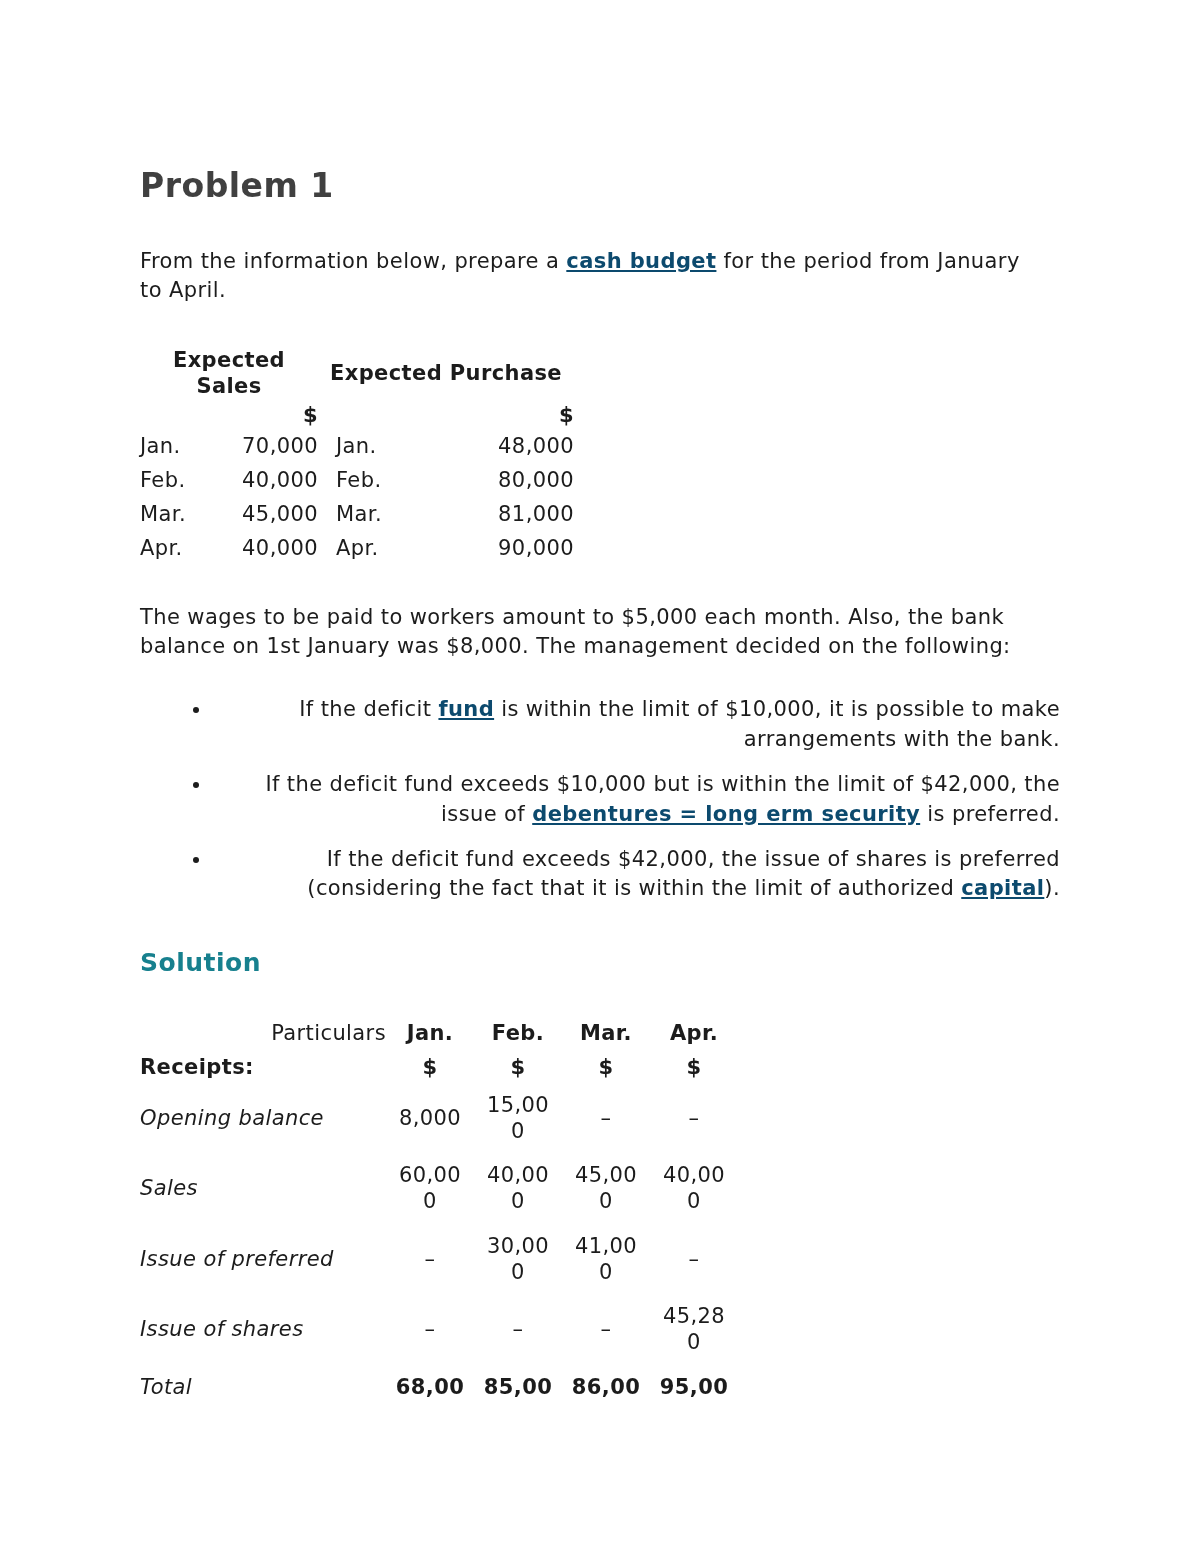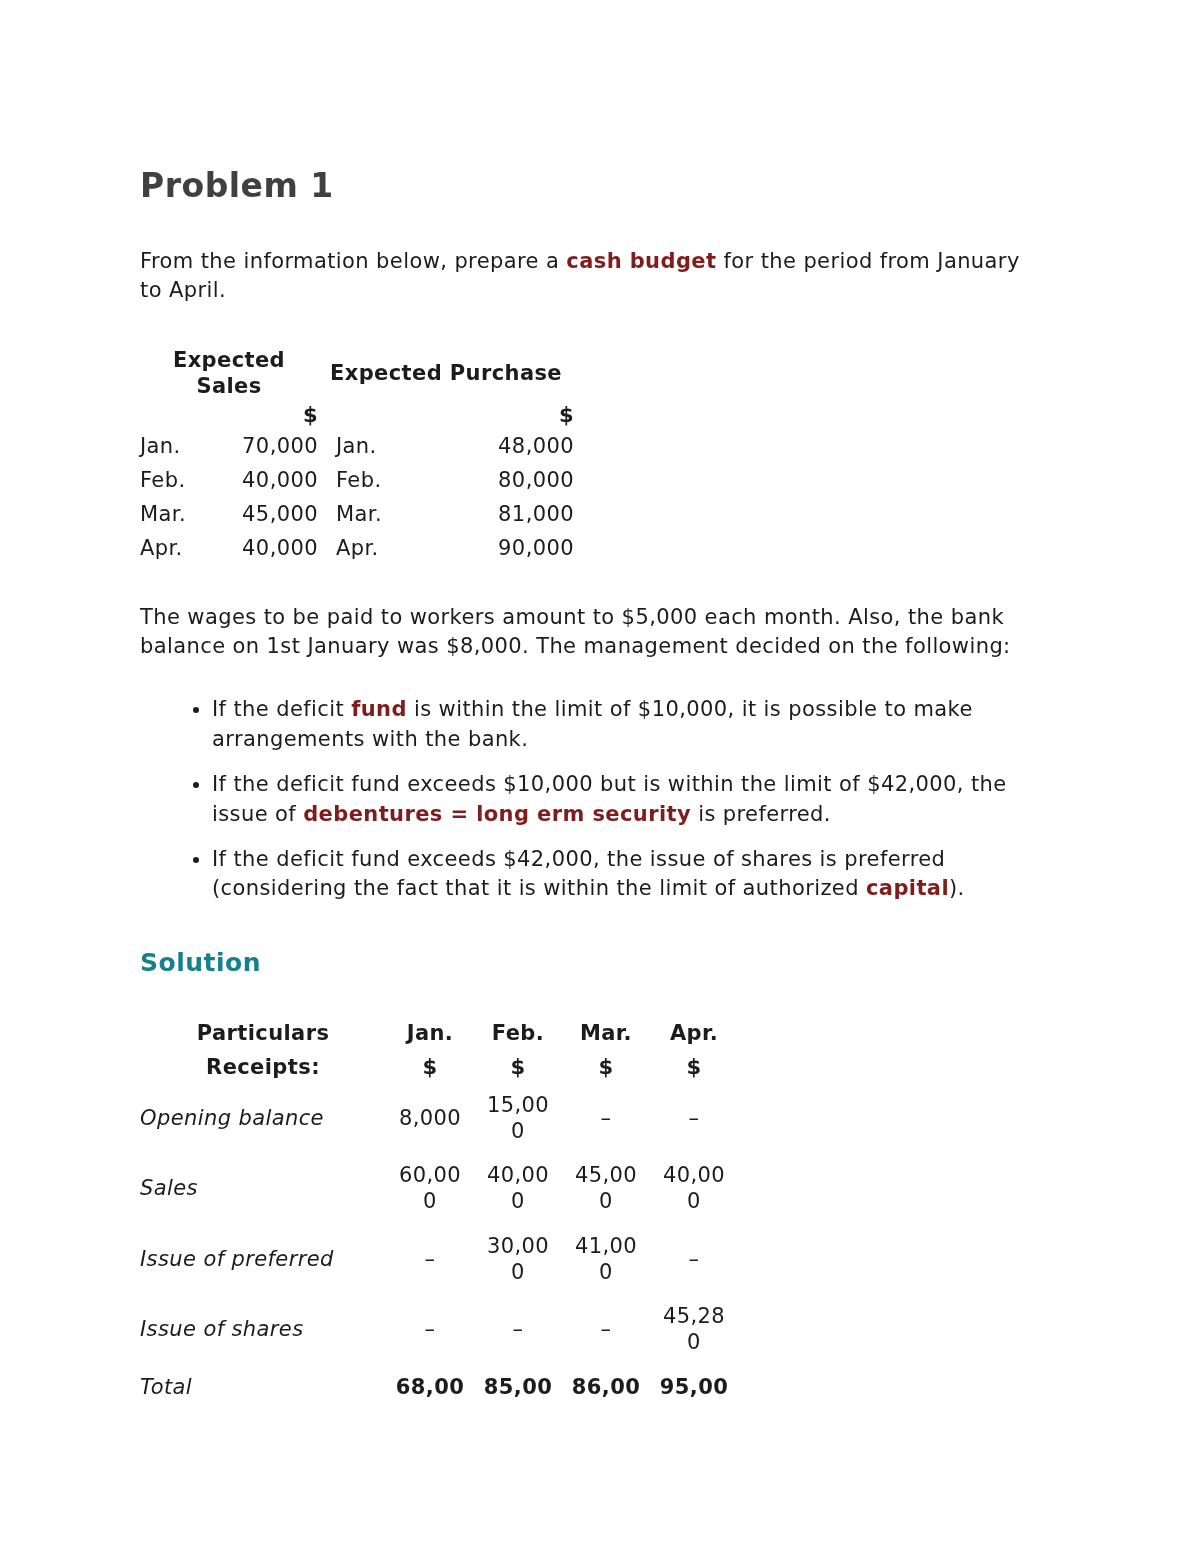--- a/index.html
+++ b/index.html
@@ -29,22 +29,23 @@
 
   .para {
     font-size: 21px;
     line-height: 1.38;
     letter-spacing: 0.4px;
     max-width: 900px;
     margin: 0;
   }
 
   a.doclink {
-    color: #7f1d1d;
+    color: #0c4a6e;
     font-weight: bold;
+    text-decoration: underline;
     cursor: pointer;
   }
 
   
   table.expected {
     border-collapse: collapse;
     margin: 40px 0 0 0;
     font-size: 21px;
     letter-spacing: 0.4px;
   }
@@ -64,33 +65,34 @@
     padding: 0 0 0 72px;
     list-style: disc outside;
     max-width: 860px;
   }
   ul.bullets li {
     font-size: 21px;
     line-height: 1.4;
     letter-spacing: 0.4px;
     margin: 16px 0 9px 0;
     padding-left: 0;
+    text-align: right;
   }
 
   
   table.solution {
     border-collapse: collapse;
     margin: 38px 0 0 0;
     font-size: 21px;
     letter-spacing: 0.4px;
   }
   table.solution td, table.solution th { vertical-align: middle; }
-  .sol-part-head { width: 246px; text-align: center; font-weight: bold; padding: 6px 0; }
+  .sol-part-head { width: 246px; text-align: right; font-weight: normal; padding: 6px 0; }
   .sol-month-head { width: 88px; text-align: center; font-weight: bold; padding: 6px 0; }
-  .sol-receipts { text-align: center; font-weight: bold; padding: 4px 0; }
+  .sol-receipts { text-align: left; font-weight: bold; padding: 4px 0; }
   .sol-cur { text-align: center; font-weight: bold; padding: 4px 0; }
   .sol-label { text-align: left; padding: 9px 10px 9px 0; line-height: 1.25; font-style: italic; }
   .sol-val {
     text-align: center;
     padding: 9px 0;
     line-height: 1.25;
     white-space: pre-line;
   }
   .sol-total { font-weight: bold; }
 </style>

